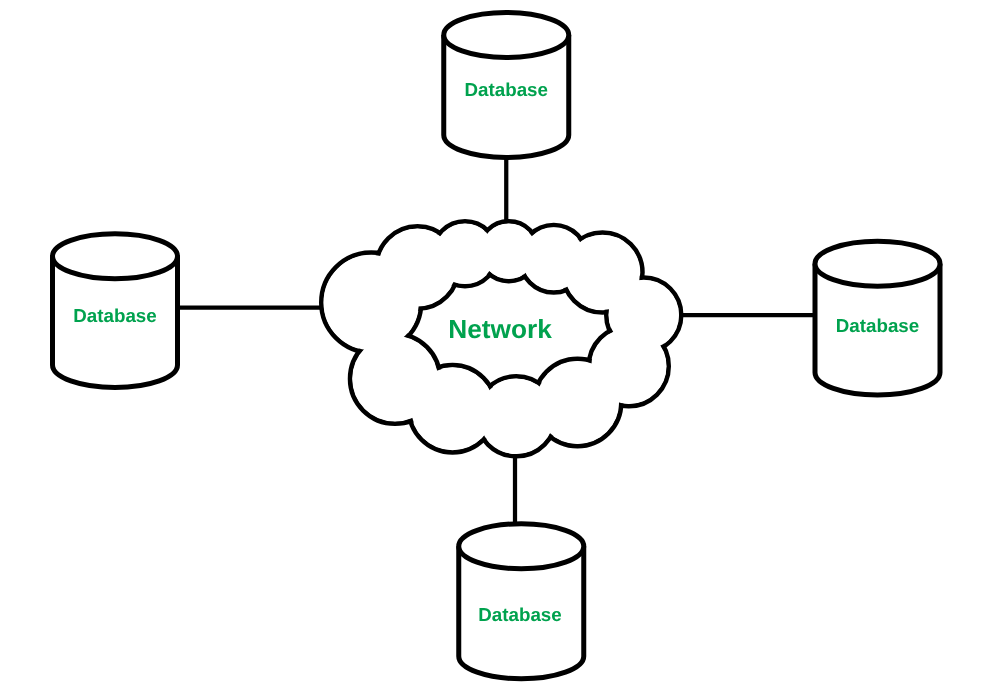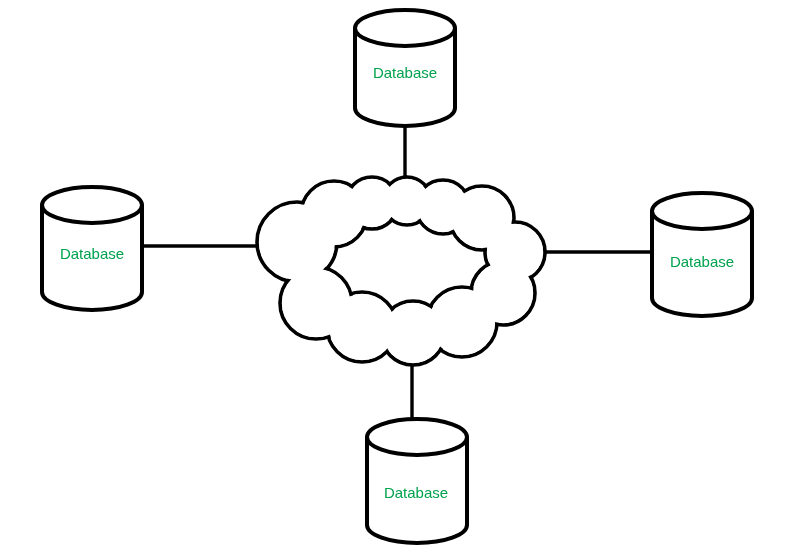--- a/index.html
+++ b/index.html
@@ -17,21 +17,21 @@
   }
   .diagram-svg {
     position: absolute;
     top: 0;
     left: 0;
   }
   .node-label {
     position: absolute;
     transform: translate(-50%, -50%);
     color: #00a24e;
-    font-weight: normal;
+    font-weight: bold;
     white-space: nowrap;
     user-select: none;
   }
   .db-label { font-size: 15px; }
   .network-label { font-size: 21px; }
 </style>
 </head>
 <body>
 
 <div class="canvas">
@@ -93,20 +93,21 @@
         <ellipse cx="702" cy="211" rx="50" ry="18"></ellipse>
       </g>
 
       <g>
         <path d="M367,437 V525 A50,18 0 0 0 467,525 V437"></path>
         <ellipse cx="417" cy="437" rx="50" ry="18"></ellipse>
       </g>
     </g>
   </svg>
 
+  <div class="node-label network-label" style="left:400px; top:264px;">Network</div>
 
   <div class="node-label db-label" style="left:405px; top:72px;">Database</div>
 
   <div class="node-label db-label" style="left:92px; top:253px;">Database</div>
 
   <div class="node-label db-label" style="left:702px; top:261px;">Database</div>
 
   <div class="node-label db-label" style="left:416px; top:492px;">Database</div>
 
 </div>

